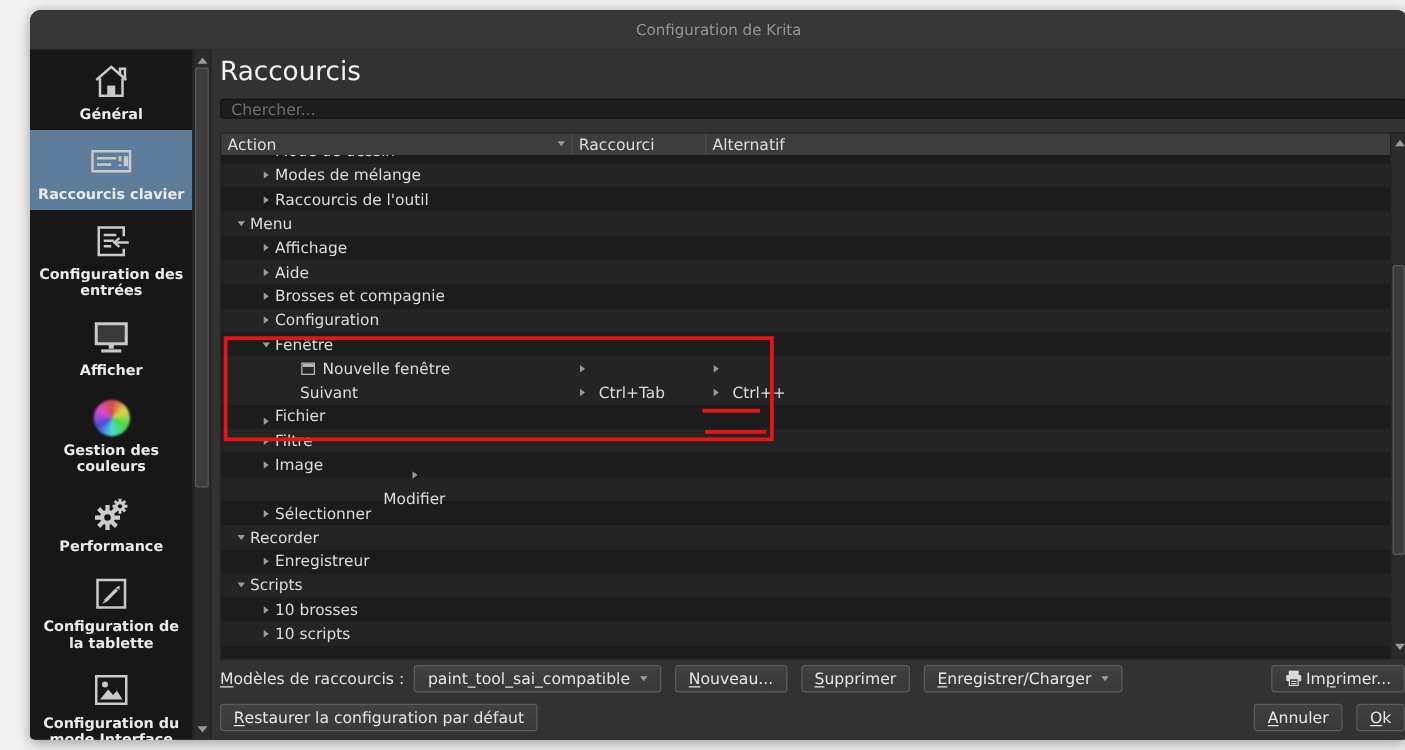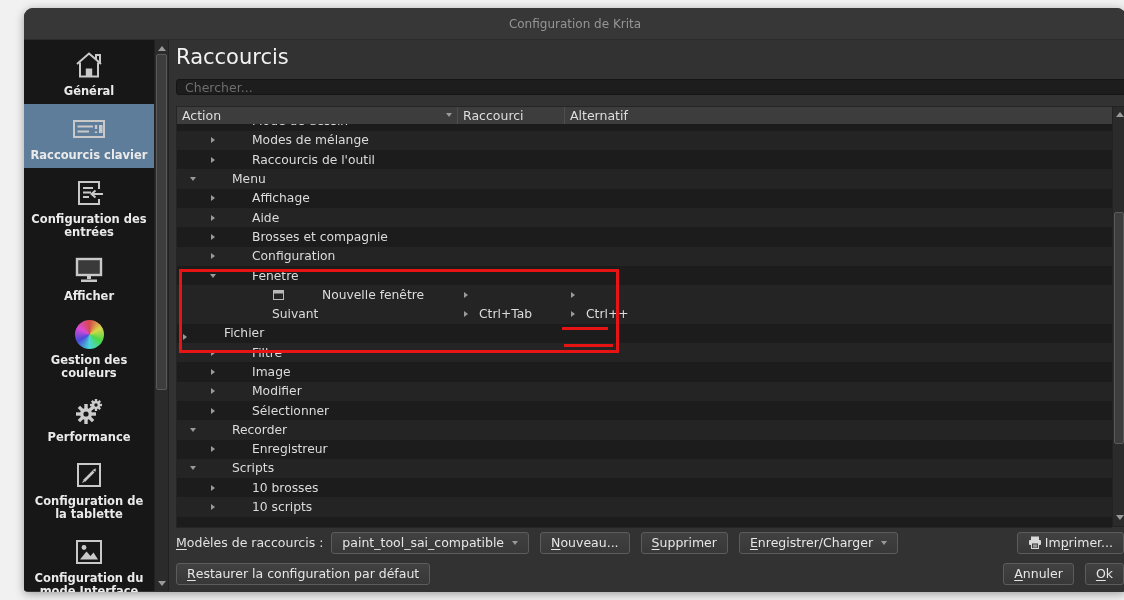--- a/index.html
+++ b/index.html
@@ -46,21 +46,21 @@
   .table-main { flex:1; border:1px solid #252525; border-right:none; }
   .thead { display:flex; height:17px; background:#3d3d3d; color:#dedede; font-size:12.5px; }
   .th { display:flex; align-items:center; padding:0 5px; border-right:1px solid #4e4e4e; overflow:hidden; white-space:nowrap; }
   .th-action { flex:0 0 281px; justify-content:space-between; }
   .th-sc { flex:0 0 107px; } .th-alt { flex:1; border-right:none; }
 
   .rows-clip { height:403px; overflow:hidden; position:relative; background:#1c1c1c; }
   .rows { margin-top:-12px; }
   .row { display:flex; height:19.3px; align-items:center; background:#1c1c1c; color:#dcdcdc; font-size:12.3px; }
   .row.alt { background:#242424; }
-  .c-action { flex:0 0 281px; display:flex; align-items:center; overflow:hidden; white-space:nowrap;gap:32px; }
+  .c-action { flex:0 0 281px; display:flex; align-items:center; overflow:hidden; white-space:nowrap; }
   .c-sc { flex:0 0 107px; display:flex; align-items:center; overflow:hidden; white-space:nowrap; }
   .c-alt { flex:1; display:flex; align-items:center; overflow:hidden; white-space:nowrap; }
   .exp { width:15px; display:flex; justify-content:center; flex:0 0 15px; }
   .sc-txt { margin-left:6px; }
   .win-ic { width:11px; height:10px; border:1.5px solid #b8b8b8; box-shadow:inset 0 2.5px 0 #b8b8b8; margin:0 6px 0 1px; flex:0 0 11px; }
 
   .table-scroll { position:relative; width:14px; height:421px; background:#2b2b2b; border:1px solid #222; }
 
   
   .footer-row { display:flex; align-items:center; height:22px; }
@@ -347,21 +347,21 @@
                       <span class="sc-txt">Ctrl+Tab</span>
                     </div>
                     <div class="c-alt">
                       <span class="exp">
                         <span class="tri-r"></span>
                       </span>
                       <span class="sc-txt">Ctrl++</span>
                     </div>
                   </div>
                   <div class="row">
-                    <div class="c-action" style=" align-items: flex-end;">
+                    <div class="c-action" style="padding-left: 28px; align-items: flex-end;">
                       <span class="exp">
                         <span class="tri-r"></span>
                       </span>
                       <span>Fichier</span>
                     </div>
                     <div class="c-sc"></div>
                     <div class="c-alt"></div>
                   </div>
                   <div class="row alt">
                     <div class="c-action" style="padding-left: 28px;">
@@ -377,21 +377,21 @@
                     <div class="c-action" style="padding-left: 28px;">
                       <span class="exp">
                         <span class="tri-r"></span>
                       </span>
                       <span>Image</span>
                     </div>
                     <div class="c-sc"></div>
                     <div class="c-alt"></div>
                   </div>
                   <div class="row alt">
-                    <div class="c-action" style="padding-left: 28px;">
+                    <div class="c-action" style="padding-left: 28px; flex-direction: column;">
                       <span class="exp">
                         <span class="tri-r"></span>
                       </span>
                       <span>Modifier</span>
                     </div>
                     <div class="c-sc"></div>
                     <div class="c-alt"></div>
                   </div>
                   <div class="row">
                     <div class="c-action" style="padding-left: 28px;">

